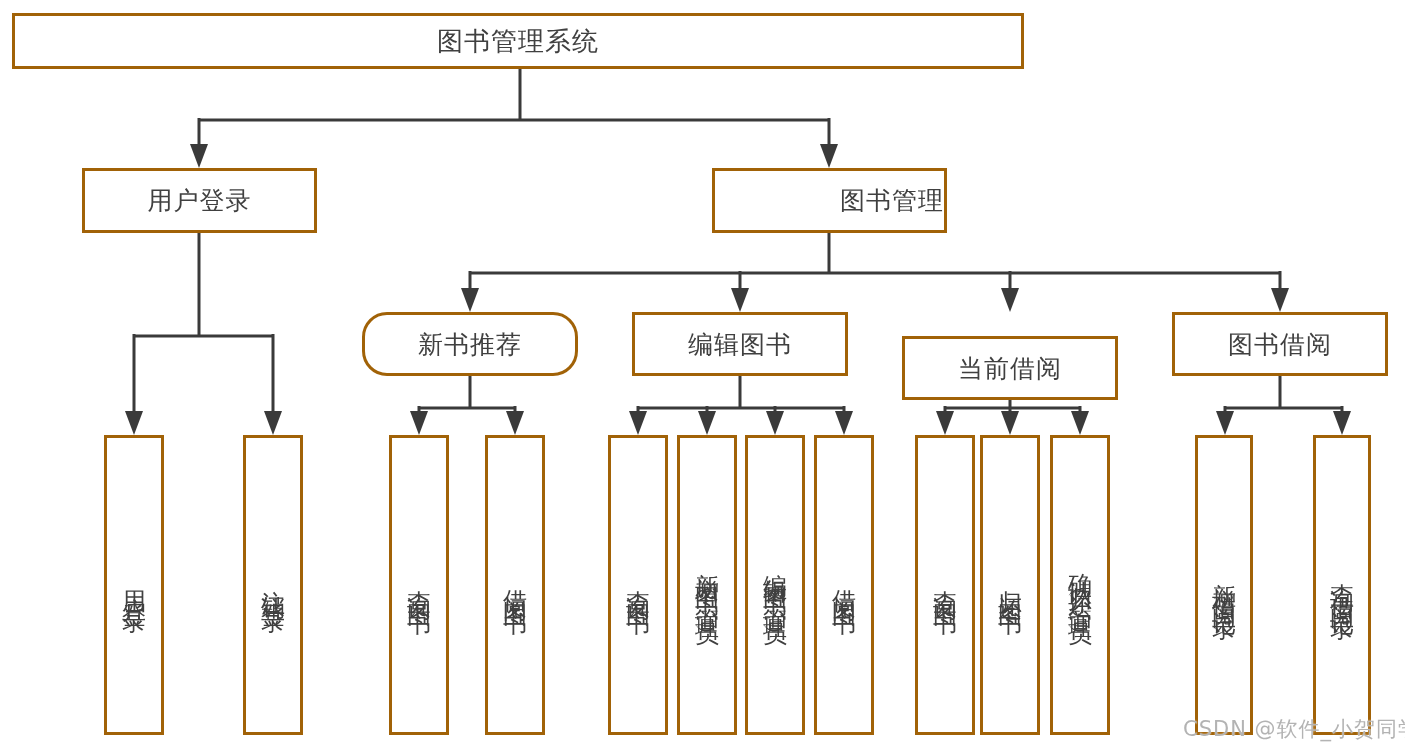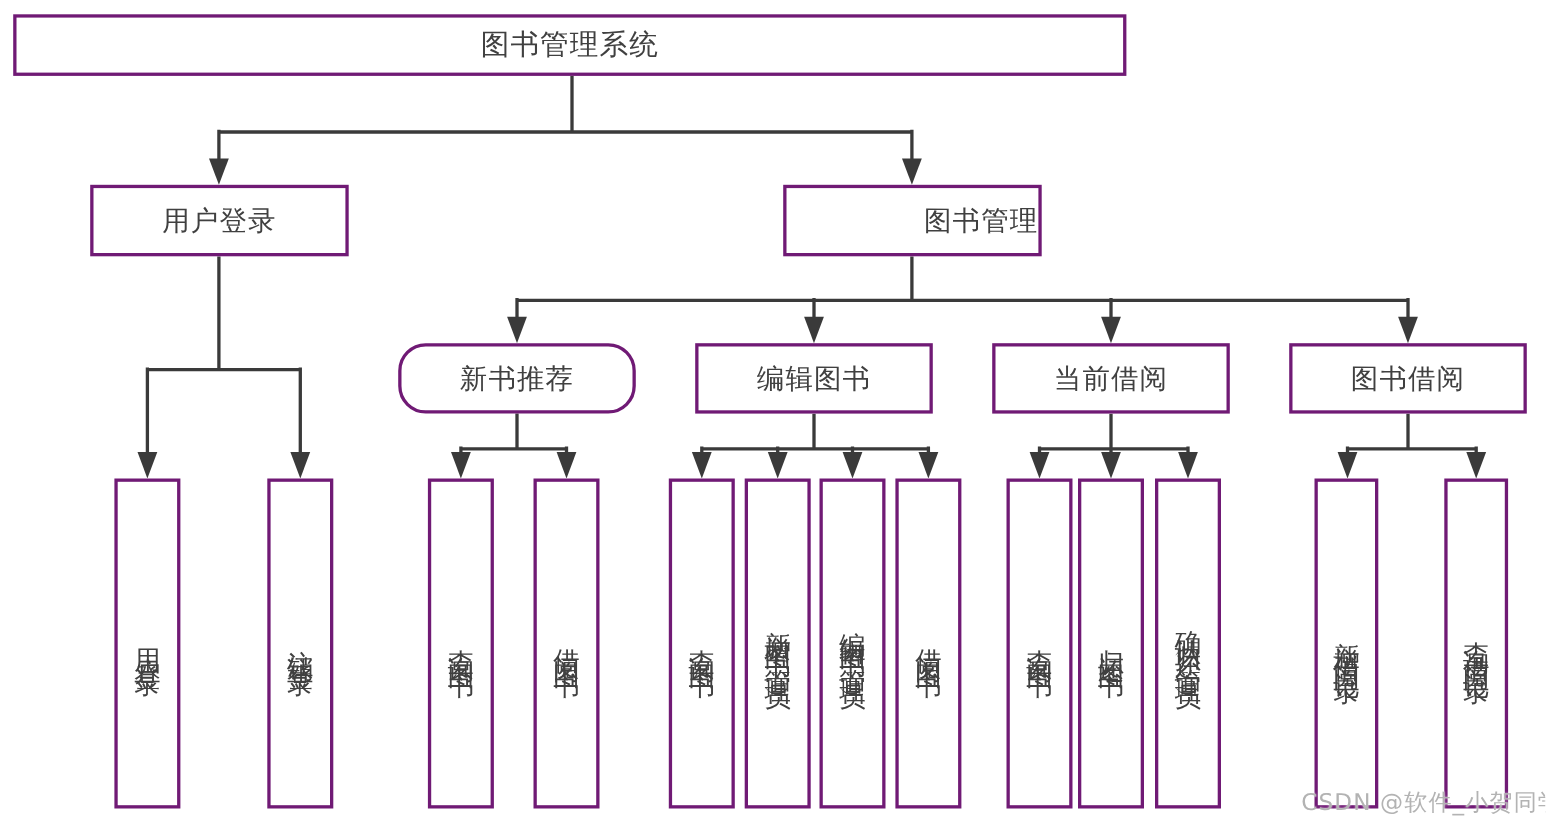--- a/index.html
+++ b/index.html
@@ -13,21 +13,21 @@
   }
   .connectors {
     position: absolute;
     left: 0; top: 0;
     width: 1405px; height: 747px;
     pointer-events: none;
   }
   .node {
     position: absolute;
     box-sizing: border-box;
-    border: 3px solid #701a75;
+    border: 3px solid #a16207;
     background: #ffffff;
     display: flex;
     align-items: center;
     justify-content: center;
     color: #404040;
     font-size: 25px;
     letter-spacing: 1px;
     line-height: 1;
     white-space: nowrap;
   }
@@ -41,21 +41,21 @@
   }
   
   .n-root  { left: 12px;  top: 13px;  width: 1012px; height: 56px; font-size: 26px; }
   
   .n-ul    { left: 82px;  top: 168px; width: 235px; height: 65px; }
   .n-bm    { left: 712px; top: 168px; width: 235px; height: 65px; justify-content: flex-end; }
   
   .lv3     { top: 312px; width: 216px; height: 64px; }
   .n-nbr   { left: 362px; border-radius: 25px;  }
   .n-bb    { left: 632px;  }
-  .n-cb    { left: 902px;  }
+  .n-cb    { left: 902px; margin-top: 24px;  }
   .n-br    { left: 1172px; }
   
   .lv4     { top: 435px; width: 60px; height: 300px; }
   .n-ul-login  { left: 104px; }
   .n-ul-logout { left: 243px; }
   .n-nbr-query  { left: 389px; }
   .n-nbr-borrow { left: 485px; }
   .n-bb-query  { left: 608px; }
   .n-bb-add    { left: 677px; }
   .n-bb-edit   { left: 745px; }

